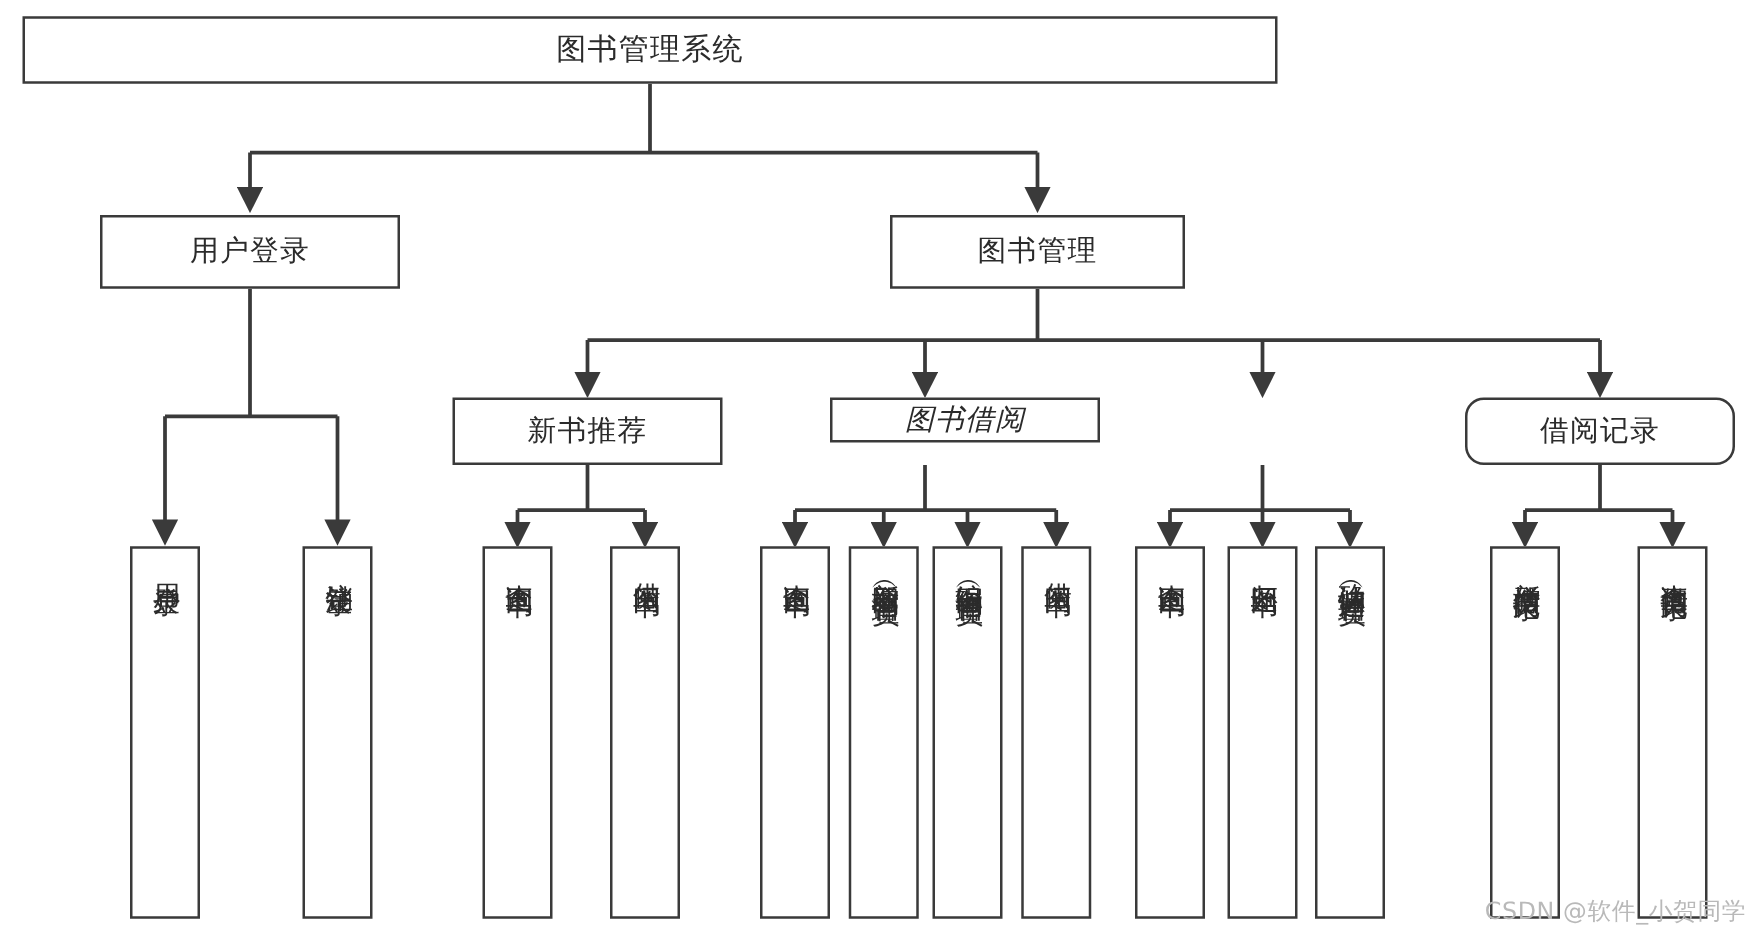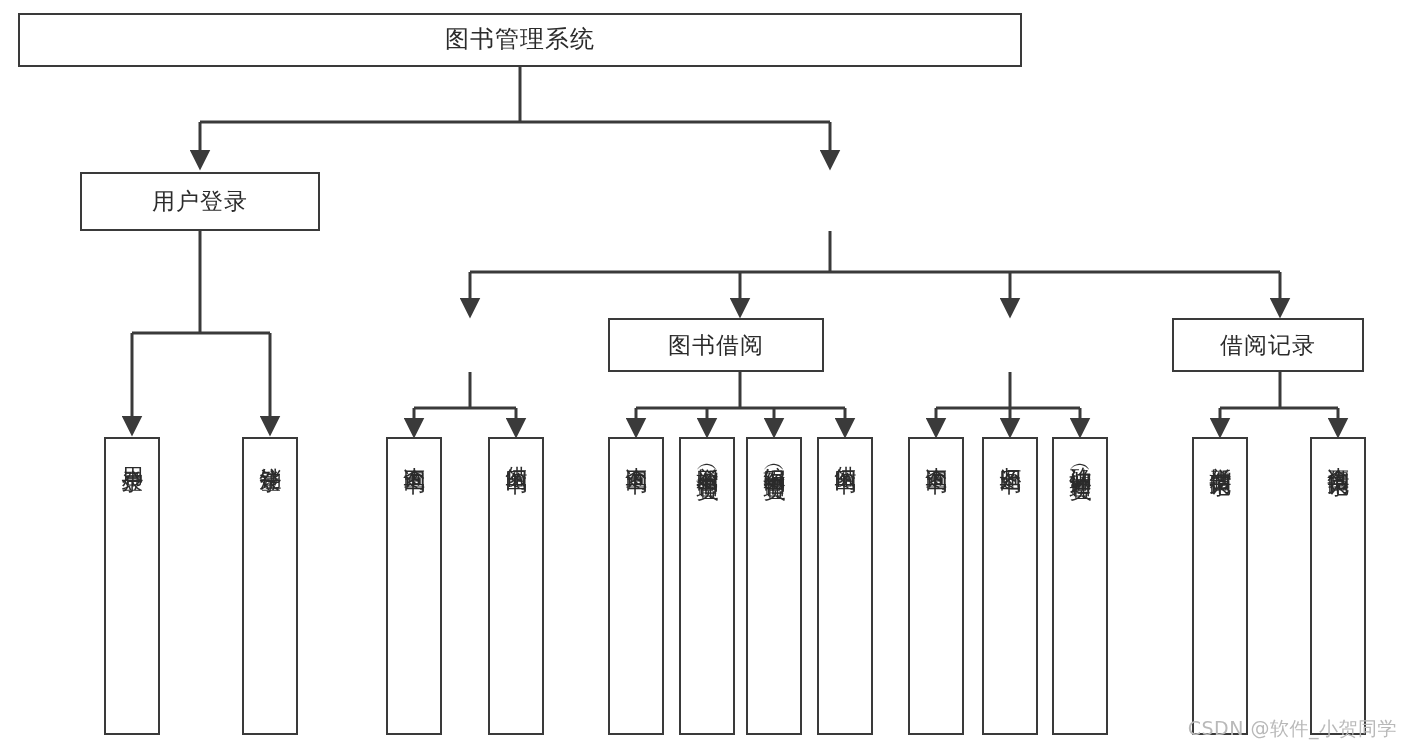--- a/index.html
+++ b/index.html
@@ -127,25 +127,31 @@
     </g>
   </svg>
 
   <div class="node root" style="left:18px; top:13px; width:1004px; height:54px;">
     <span class="label">图书管理系统</span>
   </div>
 
   <div class="node" style="left:80px; top:172px; width:240px; height:59px;">
     <span class="label">用户登录</span>
   </div>
+  <div class="node" style="left:712px; top:172px; width:236px; height:59px;">
+    <span class="label">图书管理</span>
+  </div>
 
-  <div class="node" style="left:608px; top:318px; width:216px; height:54px;">
+  <div class="node" style="left:362px; top:318px; width:216px; height:54px;">
+    <span class="label">新书推荐</span>
+  </div>
+  <div class="node" style="left:664px; top:318px; width:216px; height:36px;font-style:italic;">
     <span class="label">图书借阅</span>
   </div>
-  <div class="node" style="left:1172px; top:318px; width:192px; height:54px;">
+  <div class="node" style="left:1172px; top:318px; width:216px; height:54px;border-radius:15px;">
     <span class="label">借阅记录</span>
   </div>
 
   <div class="node leaf" style="left:104px; top:437px; width:56px; height:298px;">
     <span class="label">用户登录</span>
   </div>
   <div class="node leaf" style="left:242px; top:437px; width:56px; height:298px;">
     <span class="label">注销登录</span>
   </div>
 

